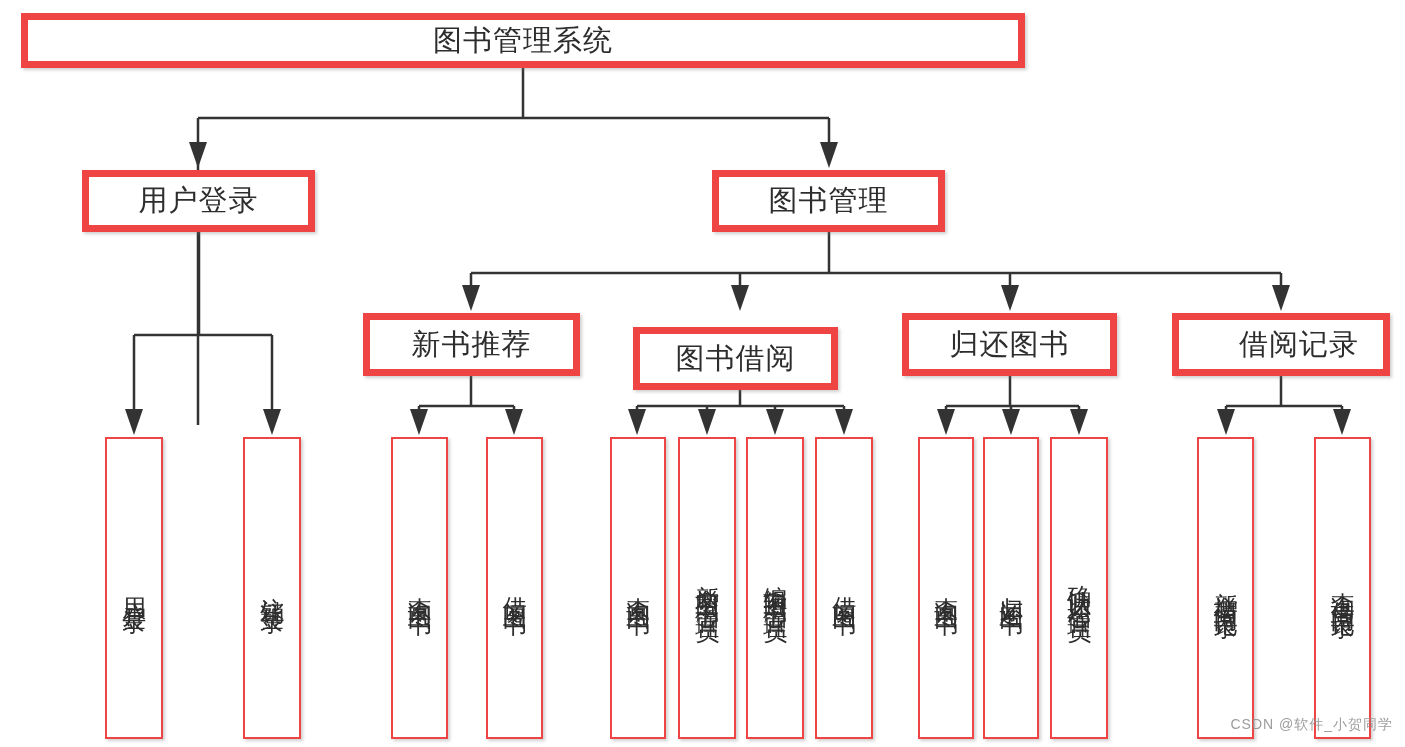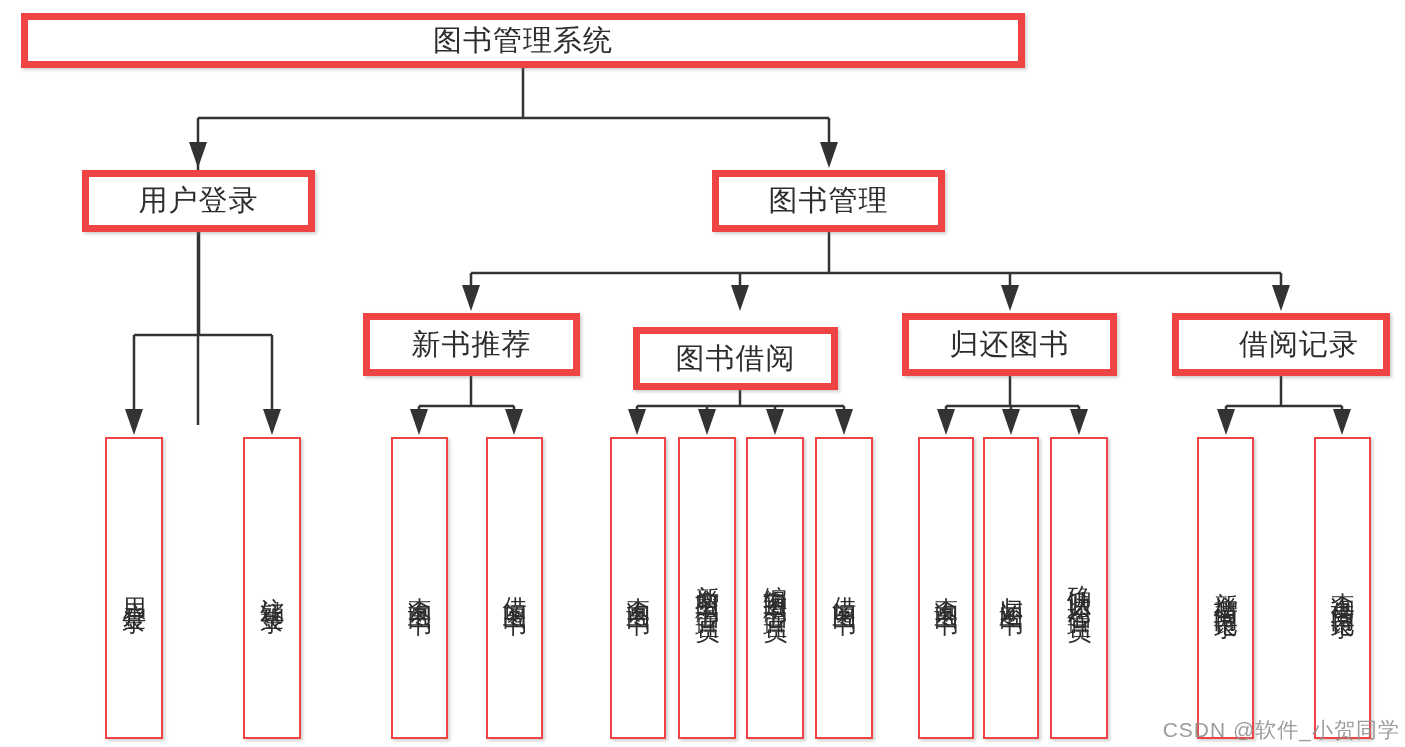--- a/index.html
+++ b/index.html
@@ -70,23 +70,23 @@
   #lf-5  { left: 678px;  width: 58px; }
   #lf-6  { left: 746px;  width: 58px; }
   #lf-7  { left: 815px;  width: 58px; }
   #lf-8  { left: 918px;  width: 56px; }
   #lf-9  { left: 983px;  width: 56px; }
   #lf-10 { left: 1050px; width: 58px; }
   #lf-11 { left: 1197px; width: 57px; }
   #lf-12 { left: 1314px; width: 57px; }
   #watermark {
     position: absolute;
-    right: 5px;
+    right: 12px;
     top: 716px;
-    font-size: 21px;
+    font-size: 14px;
     color: rgba(145,145,145,0.9);
     letter-spacing: 1px;
     z-index: 5;
     white-space: nowrap;
   }
 </style>
 </head>
 <body>
 
 <div id="stage">

